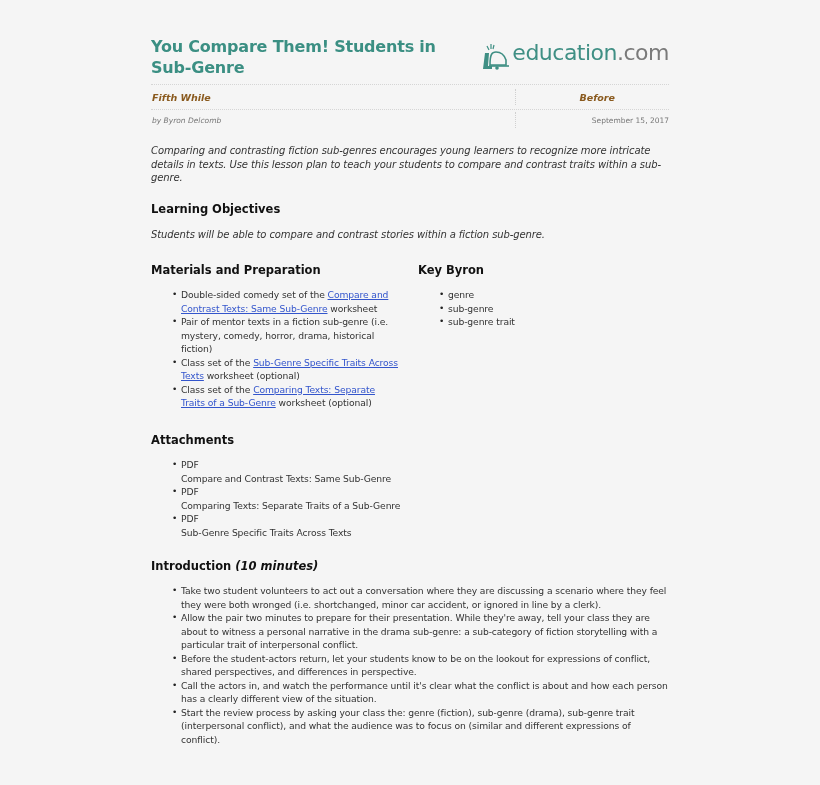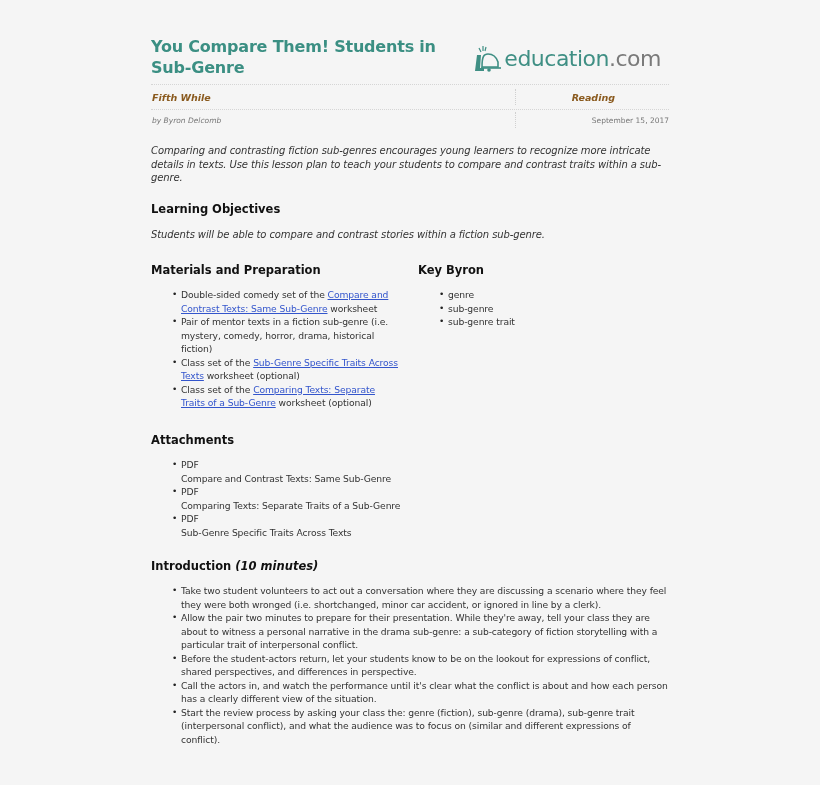--- a/index.html
+++ b/index.html
@@ -15,22 +15,22 @@
       overflow: hidden;
     }
     .header-top { position: relative; height: 48px; }
     .title {
       position: absolute; left: 0; top: 0; width: 300px;
       font-family: "DejaVu Sans", sans-serif; font-weight: bold;
       font-size: 16px; line-height: 21px; color: #3b8f83; margin: 0;
       letter-spacing: -0.2px;
     }
     .logo {
-      position: absolute; right: 8px; top: 6px; height: 34px;
-      display: flex; align-items: center;
+      position: absolute; right: 0; top: 6px; height: 34px;
+      display: flex; 
     }
     .logo svg { display: block; }
     .logo-text {
       font-family: "DejaVu Sans", sans-serif; font-size: 22px; color: #3f8f84;
       letter-spacing: -0.5px; line-height: 1;
     }
     .logo-text .dotcom { color: #7a7a7a; }
     .rule { border-top: 1px dotted #d5d5d5; height: 0; }
     .meta-row { position: relative; height: 24px; }
     .meta-row .vsep {
@@ -74,21 +74,21 @@
         <path d="M11 2 L11 7 M7 4 L9 8 M14 3 L13 7" stroke="#3f8f84" stroke-width="1.2"></path>
       </svg>
       <span class="logo-text"><span>education</span><span class="dotcom">.com</span></span>
     </div>
   </div>
 
   <div class="rule"></div>
   <div class="meta-row">
     <span class="grade">Fifth While</span>
     <span class="vsep"></span>
-    <span class="subject">Reading</span>
+    <span class="subject">Before</span>
   </div>
   <div class="rule"></div>
   <div class="byline-row">
     <span class="author">by Byron Delcomb</span>
     <span class="vsep"></span>
     <span class="date">September 15, 2017</span>
   </div>
 
   <p class="text" style="margin-top:12px;">Comparing and contrasting fiction sub-genres encourages young learners to recognize more intricate details in texts. Use this lesson plan to teach your students to compare and contrast traits within a sub-genre.</p>
 

